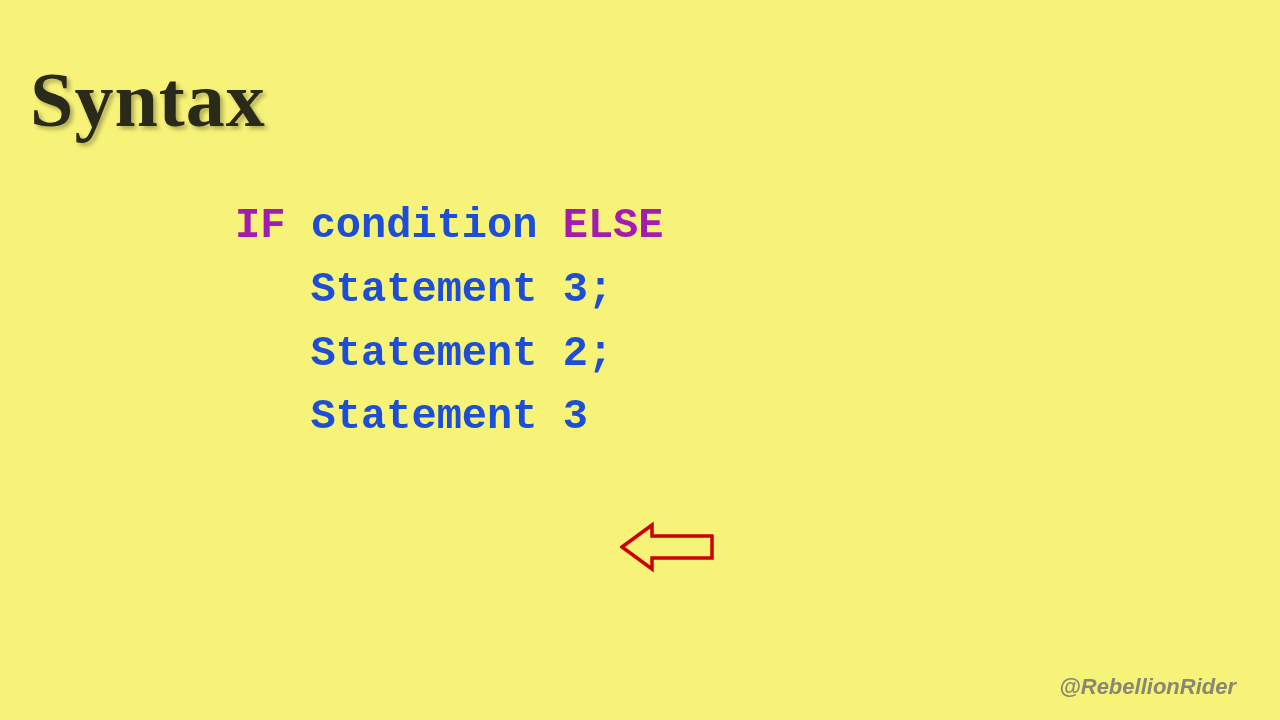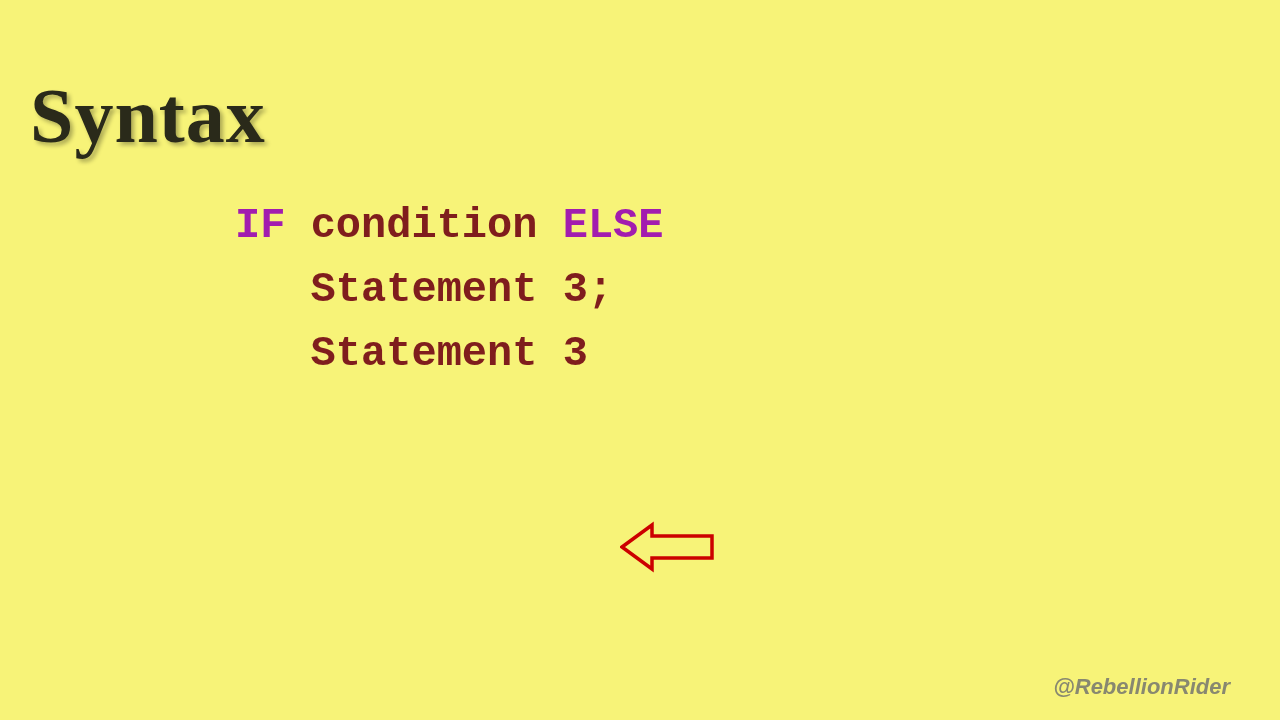--- a/index.html
+++ b/index.html
@@ -17,63 +17,63 @@
     .title {
       position: absolute;
       top: 55px;
       left: 30px;
       font-family: Georgia, 'Times New Roman', serif;
       font-size: 78px;
       font-weight: bold;
       color: #2a2a1a;
       text-shadow: 3px 3px 4px rgba(0,0,0,0.3);
       letter-spacing: 1px;
-      margin-top: 16px;
     }
     .code-block {
       position: absolute;
       top: 195px;
       left: 235px;
       font-family: 'Courier New', Courier, monospace;
       font-size: 42px;
       font-weight: bold;
       line-height: 1.52;
     }
     .keyword {
       color: #a21caf;
     }
     .text {
-      color: #7f1d1d;
+      color: #1d4ed8;
     }
     .arrow {
       position: absolute;
       top: 520px;
       left: 620px;
     }
     .watermark {
       position: absolute;
       bottom: 20px;
-      right: 50px;
+      right: 44px;
       font-family: Arial, sans-serif;
       font-style: italic;
       font-weight: bold;
       font-size: 22px;
       color: #888870;
     }
   </style>
 </head>
 <body>
 
 <div class="title">Syntax</div>
 
 <div class="code-block">
   <div>
     <span class="keyword">IF</span><span class="text"> condition  </span><span class="keyword">ELSE</span>
   </div>
   <div class="text"><span style="white-space: pre;">   Statement 3;</span></div>
+  <div class="text"><span style="white-space: pre;">   Statement 2;</span></div>
   <div class="text"><span style="white-space: pre; margin-top: 36px;">   Statement 3</span></div>
 </div>
 
 <svg class="arrow" width="95" height="55" viewBox="0 0 95 55">
   <path d="M 2 27 L 32 5 L 32 16 L 92 16 L 92 38 L 32 38 L 32 49 Z" fill="#f7f378" stroke="#cc0000" stroke-width="3.5" stroke-linejoin="miter"></path>
 </svg>
 
 <div class="watermark">@RebellionRider</div>
 
 </body></html>

